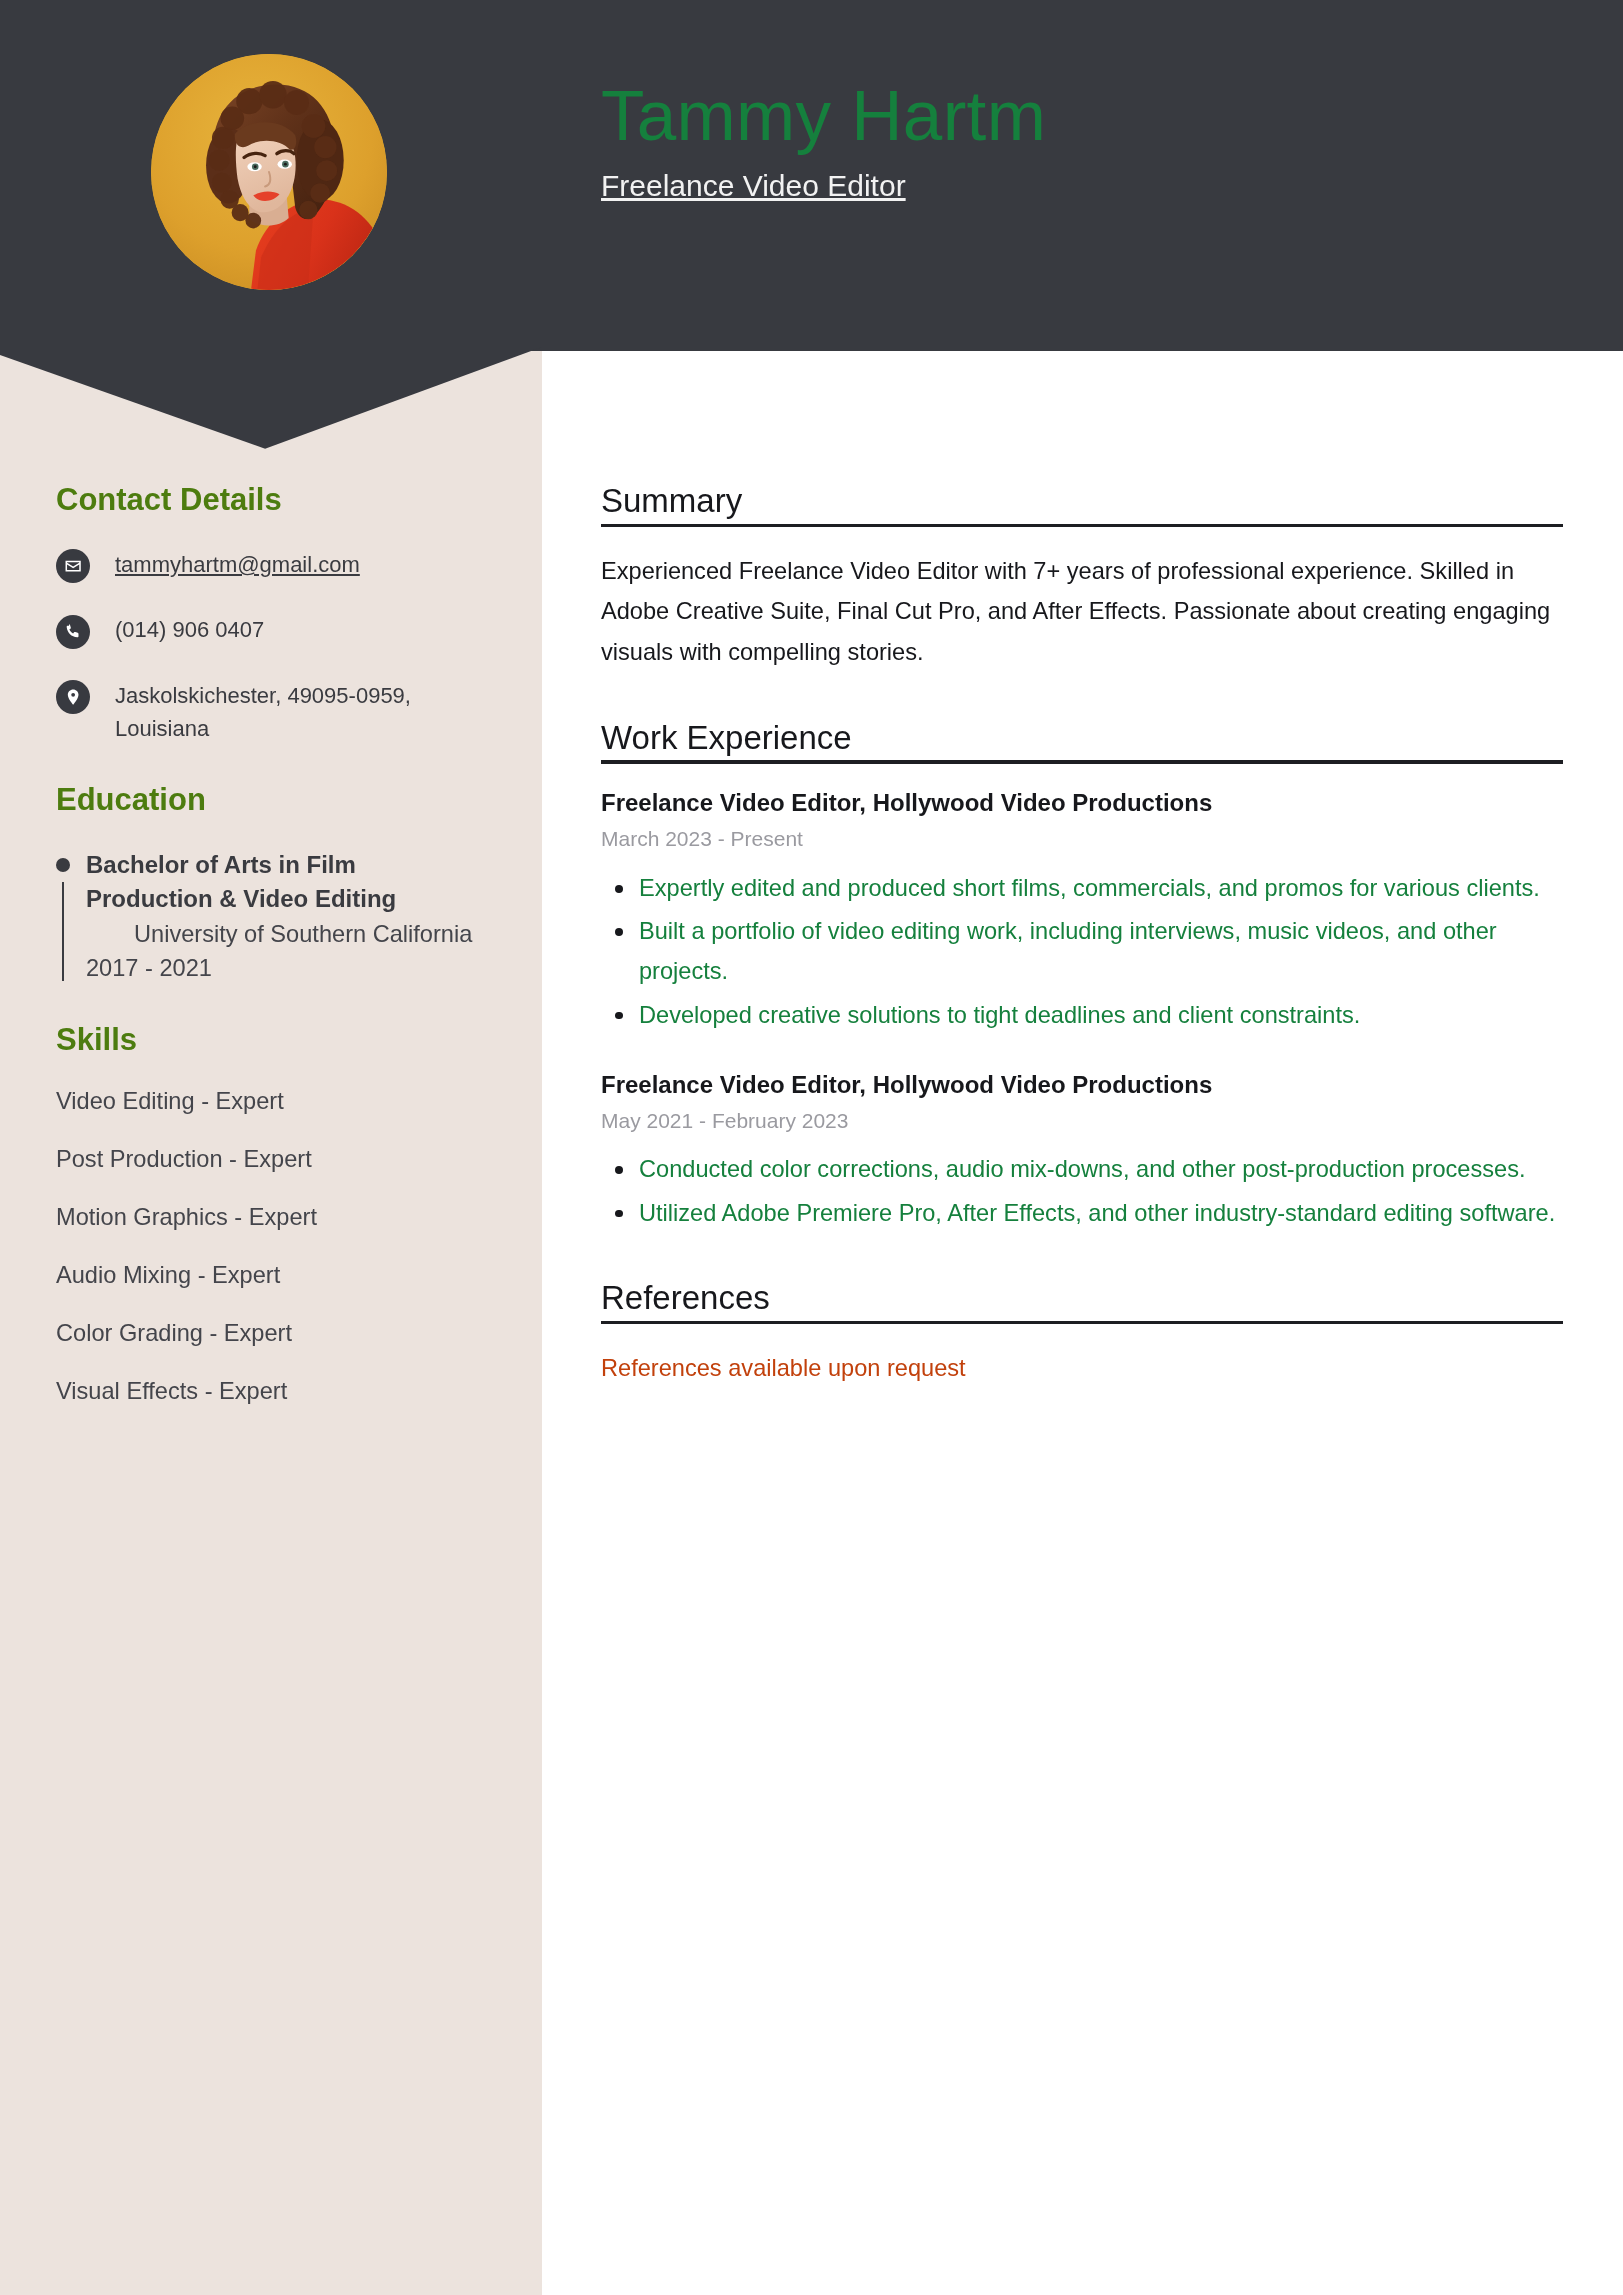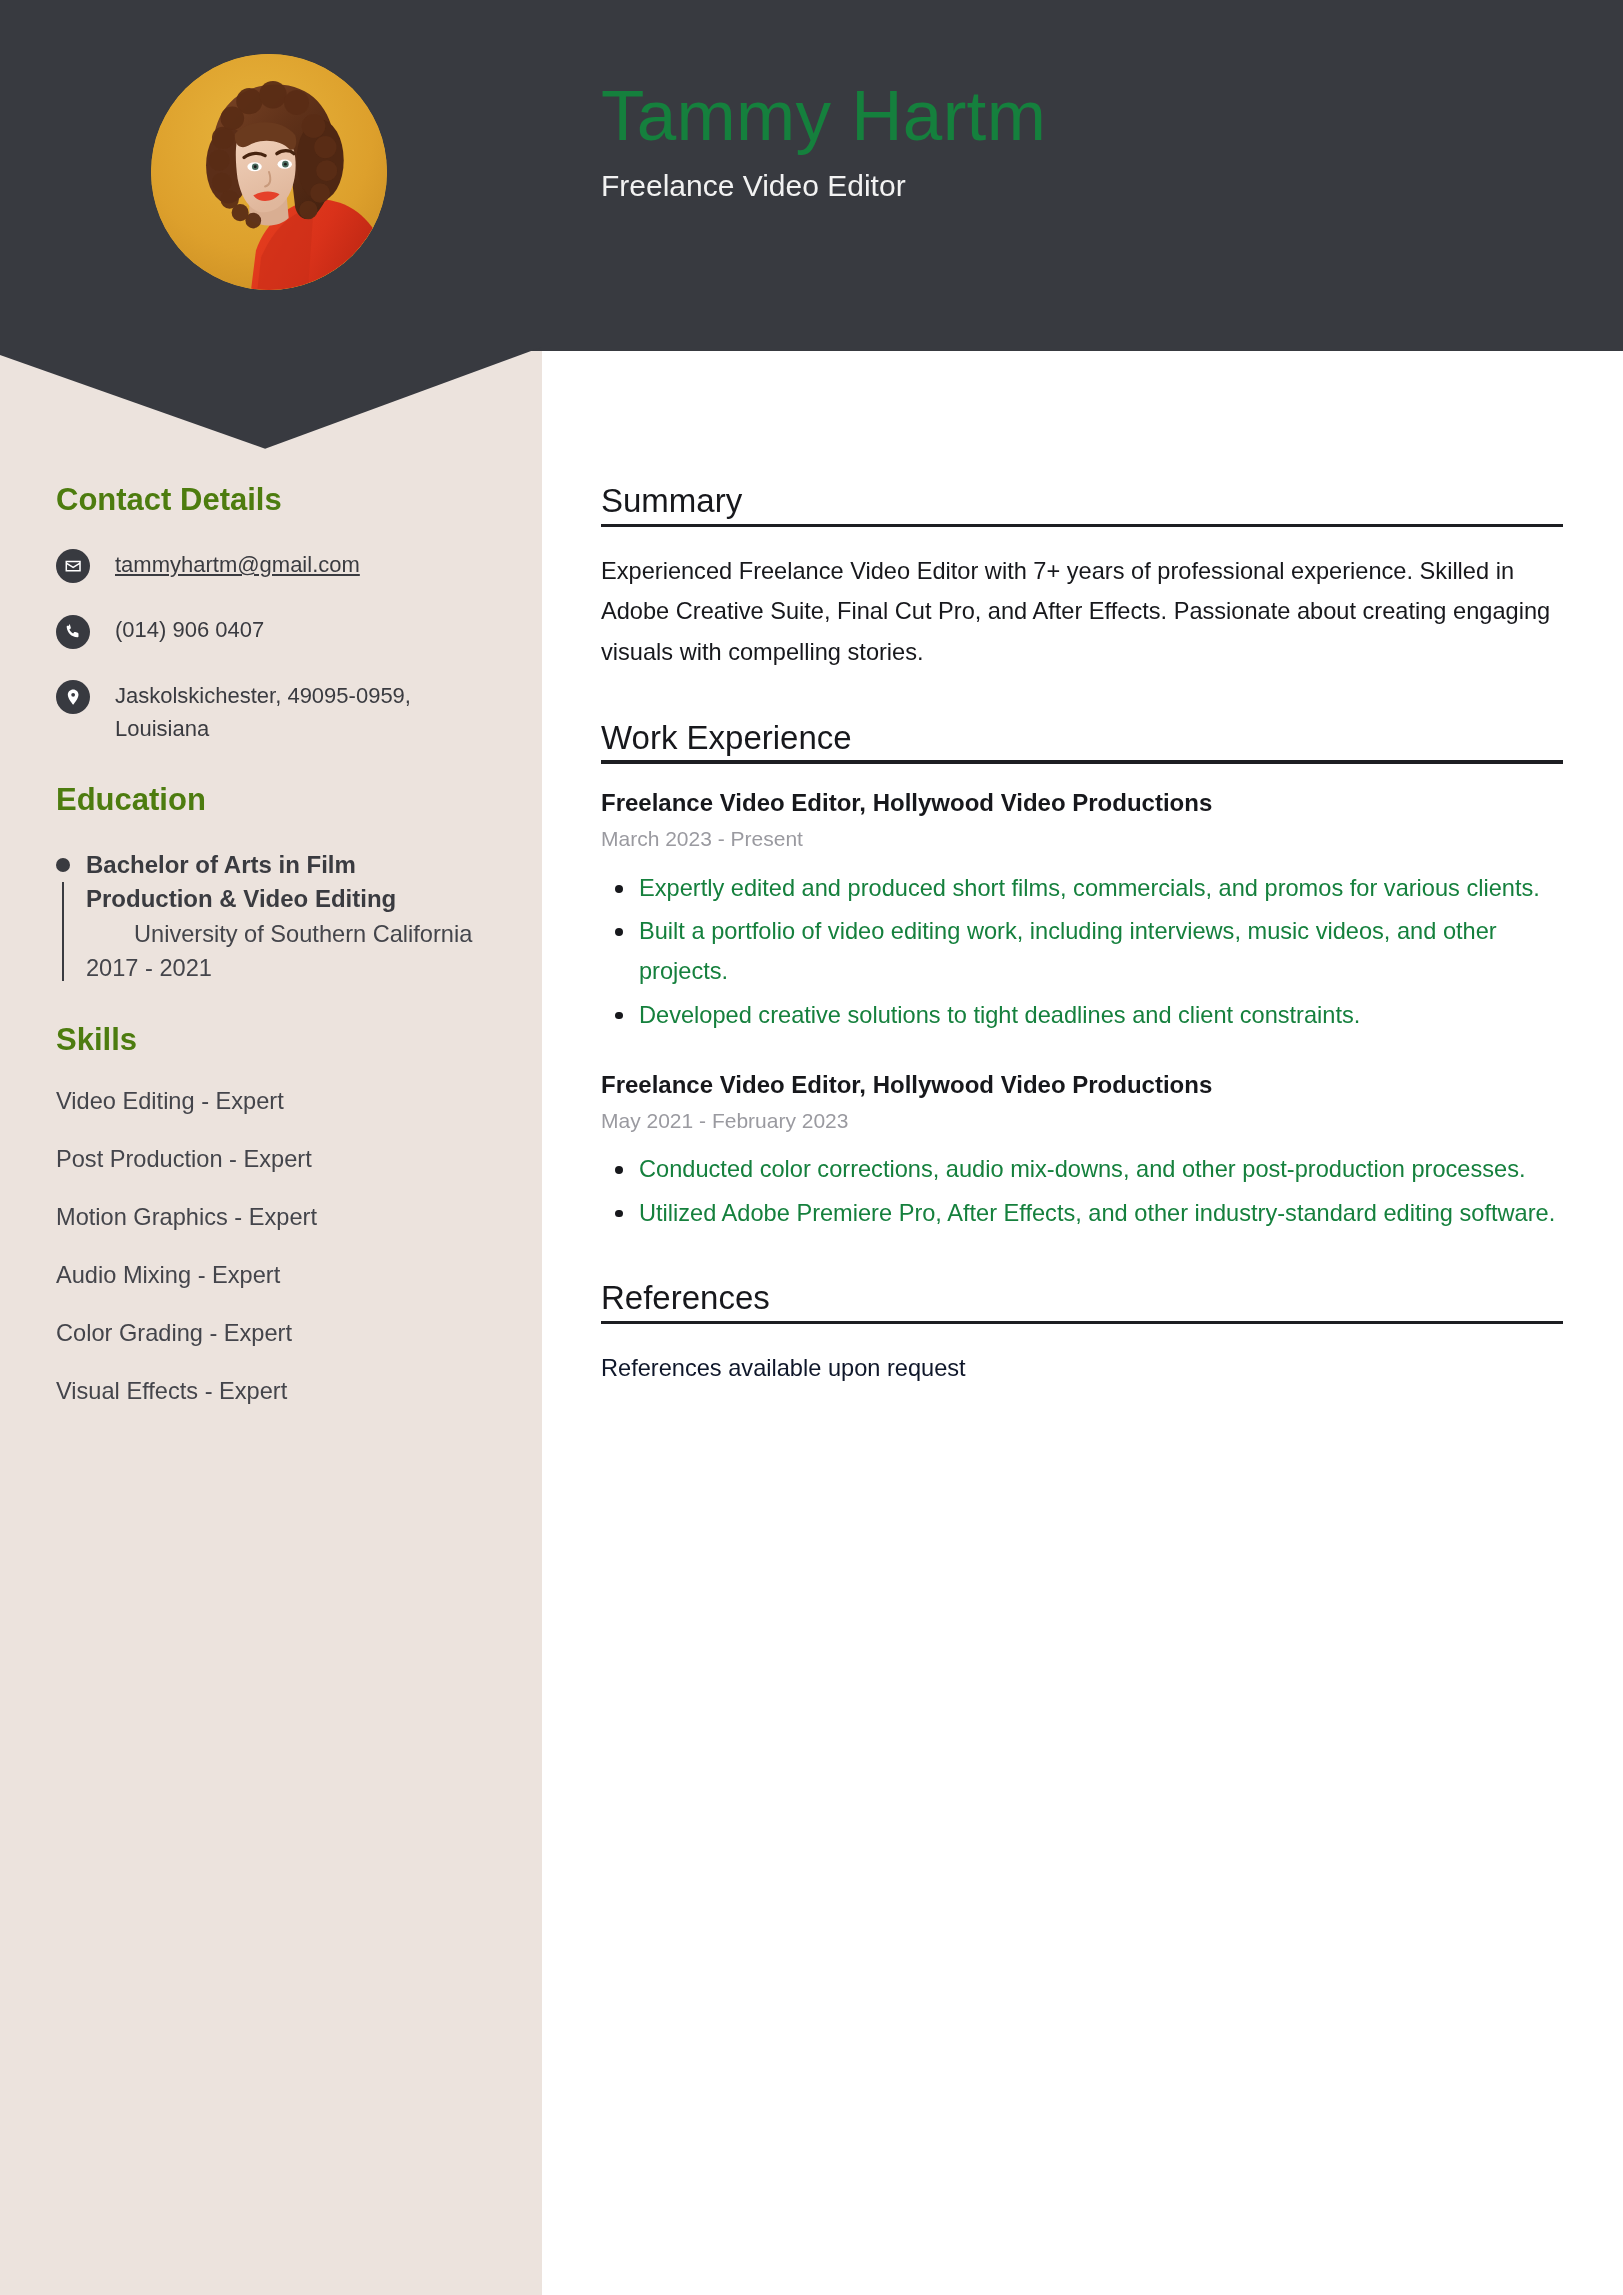--- a/index.html
+++ b/index.html
@@ -27,21 +27,21 @@
   }
   #avatar .photo{position:absolute;inset:0;}
   #header-text{
     position:absolute; left:601px; top:79px; z-index:5; color:#ffffff;
   }
   #person-name{
     font-size:71px; font-weight:400; letter-spacing:0.3px;
     line-height:1.05; margin:0; color:#15803d;
   }
   #person-title{
-    font-size:30px; font-weight:400; margin:15.7px 0 0 0; color:#f2f2f2;
+    font-size:30px; font-weight:400; margin:15.7px 0 0 0; color:#f2f2f2;text-decoration:underline;
   }
   
   #sidebar{
     position:absolute; left:0; top:327px; width:542px; height:1968px;
     background:#ece3dd; z-index:1;
   }
   #sidebar-content{
     position:absolute; left:0; top:482px; width:542px; z-index:3;
     padding:0 56px 0 56px; box-sizing:border-box;
   }
@@ -106,21 +106,21 @@
     list-style:none; margin:14.4px 0 0 0; padding:0;
   }
   .job-bullets li{
     position:relative; padding-left:38px; font-size:23.6px;
     line-height:1.72; color:#15803d; margin-bottom:2.6px;
   }
   .job-bullets li:before{
     content:""; position:absolute; left:14.4px; top:17px;
     width:7.9px; height:7.9px; border-radius:50%; background:#17181c;
   }
-  .refs-text{ font-size:23.6px; line-height:1.72; color:#0f172a; }
+  .refs-text{ font-size:23.6px; line-height:1.72; color:#c2410c; }
 </style>
 </head>
 <body>
 
 <div id="sidebar"></div>
 
 <div id="header-band"></div>
 <div id="header-chevron">
   <svg viewBox="0 0 828 160" preserveAspectRatio="none">
     <polygon points="0,0 0,12 405,155 828,0" fill="#383a40"></polygon>

